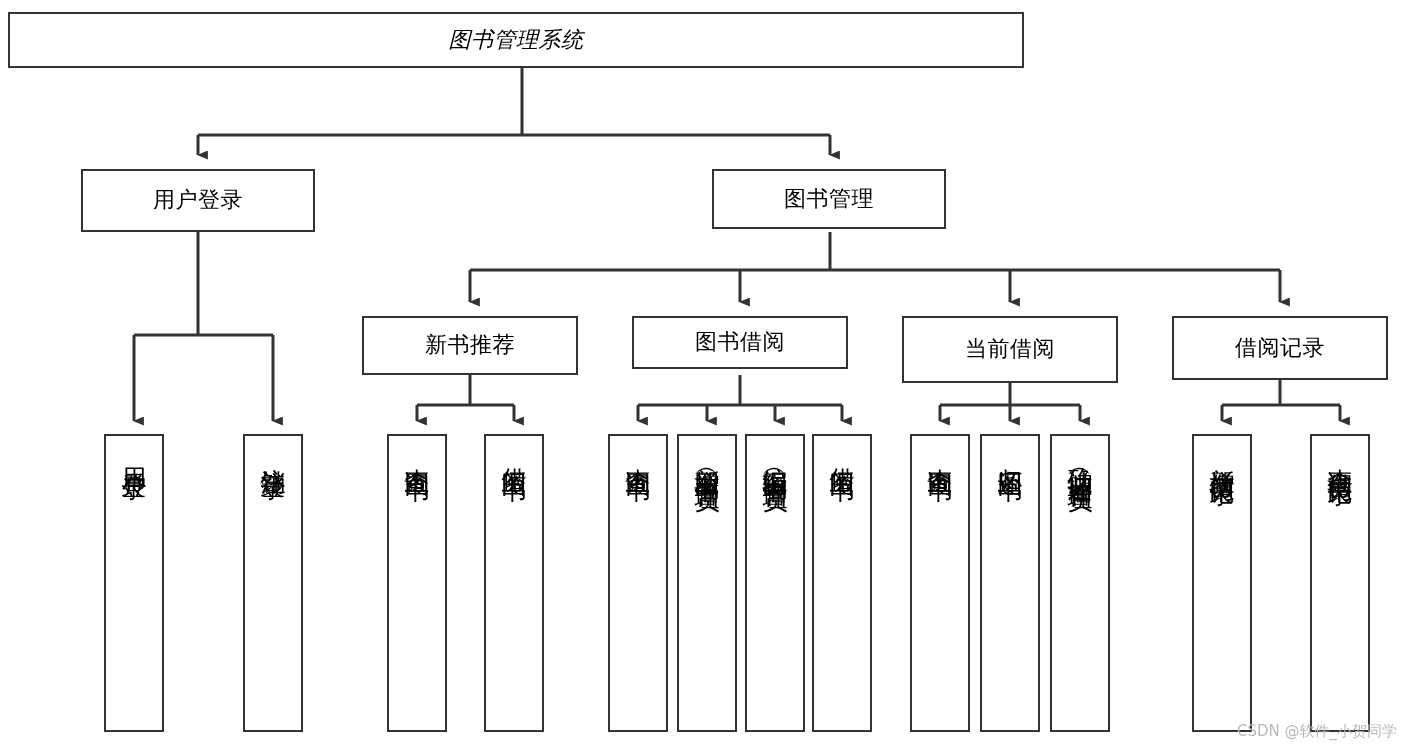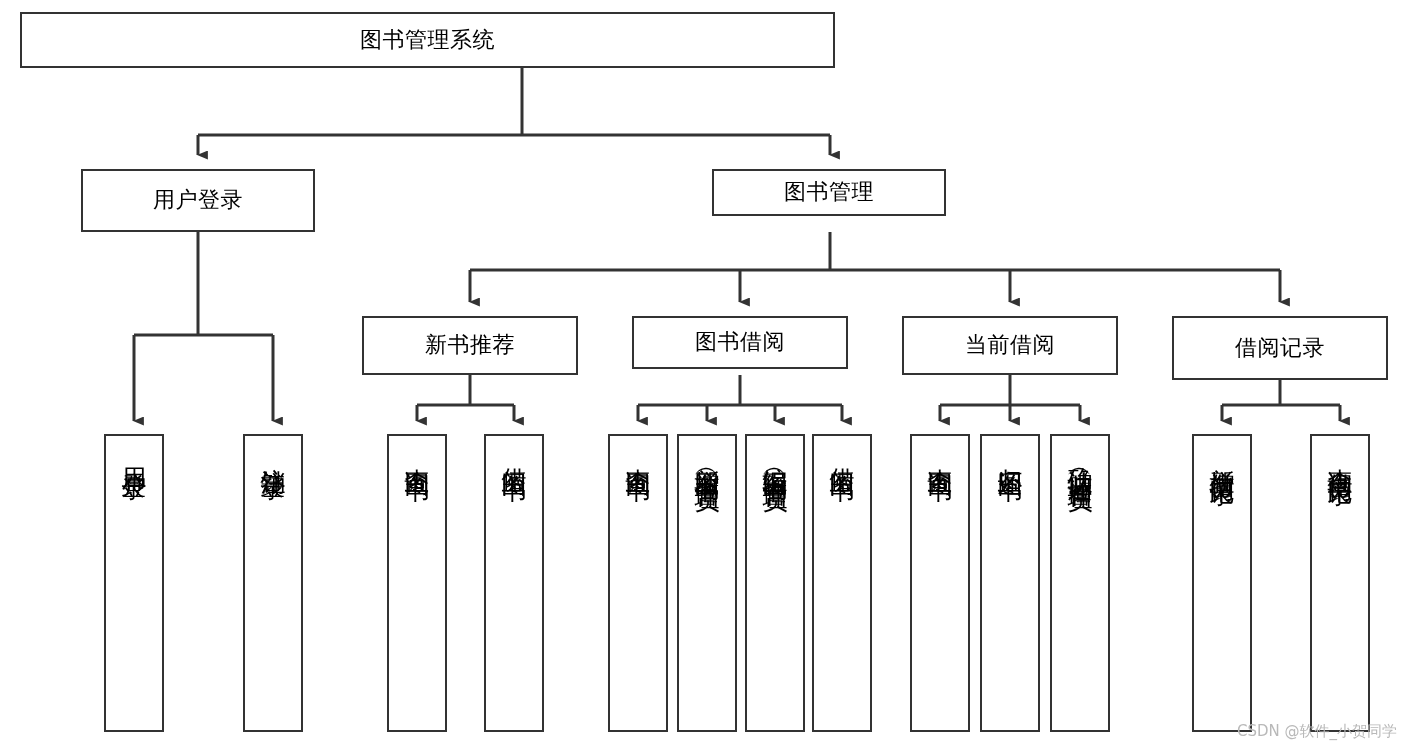--- a/index.html
+++ b/index.html
@@ -118,41 +118,41 @@
       <path d="M 1010 405 L 1010 421" marker-end="url(#arrow)"></path>
       <path d="M 1080 405 L 1080 421" marker-end="url(#arrow)"></path>
 
       <path d="M 1280 375 L 1280 405"></path>
       <path d="M 1222 405 L 1340 405"></path>
       <path d="M 1222 405 L 1222 421" marker-end="url(#arrow)"></path>
       <path d="M 1340 405 L 1340 421" marker-end="url(#arrow)"></path>
     </g>
   </svg>
 
-  <div class="node h" style="left:20px; top:12px; width:815px; height:56px;">
+  <div class="node h" style="left:8px; top:12px; width:1016px; height:56px;font-style:italic;">
     <span class="label">图书管理系统</span>
   </div>
 
   <div class="node h" style="left:81px; top:169px; width:234px; height:63px;">
     <span class="label">用户登录</span>
   </div>
 
-  <div class="node h" style="left:712px; top:169px; width:234px; height:47px;">
+  <div class="node h" style="left:712px; top:169px; width:234px; height:60px;">
     <span class="label">图书管理</span>
   </div>
 
   <div class="node h" style="left:362px; top:316px; width:216px; height:59px;">
     <span class="label">新书推荐</span>
   </div>
 
   <div class="node h" style="left:632px; top:316px; width:216px; height:53px;">
     <span class="label">图书借阅</span>
   </div>
 
-  <div class="node h" style="left:902px; top:316px; width:216px; height:59px;">
+  <div class="node h" style="left:902px; top:316px; width:216px; height:67px;">
     <span class="label">当前借阅</span>
   </div>
 
   <div class="node h" style="left:1172px; top:316px; width:216px; height:64px;">
     <span class="label">借阅记录</span>
   </div>
 
   <div class="node v" style="left:104px; top:434px; width:60px; height:298px;">
     <span class="label">用户登录</span>
   </div>

